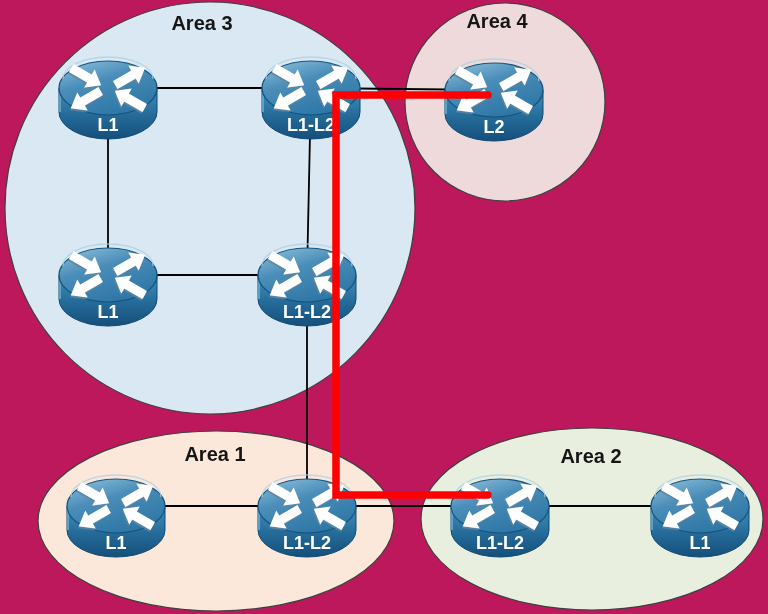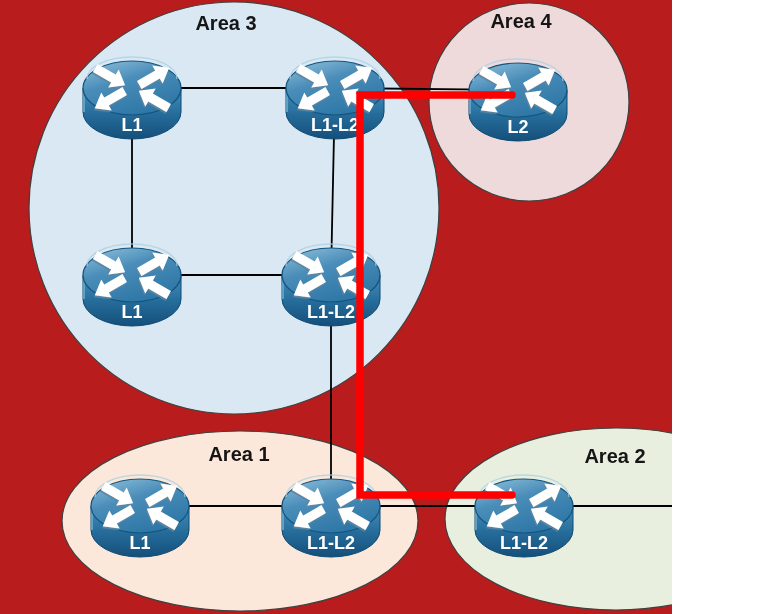--- a/index.html
+++ b/index.html
@@ -1,23 +1,22 @@
 <!DOCTYPE html>
 <html><head>
 <meta charset="utf-8">
 <style>
   html, body { margin: 0; padding: 0; background: #ffffff; }
   .stage {
     position: relative;
-    width: 648px;
+    width: 768px;
     height: 614px;
-    background: #b91c1c;
+    background: #be185d;
     overflow: hidden;
     font-family: "Liberation Sans", sans-serif;
-    padding-left: 24px;
   }
   svg text { user-select: none; }
   .area-label {
     font-family: "Liberation Sans", sans-serif;
     font-size: 20px;
     font-weight: 700;
     fill: #151515;
     text-anchor: middle;
   }
   .router-label {

